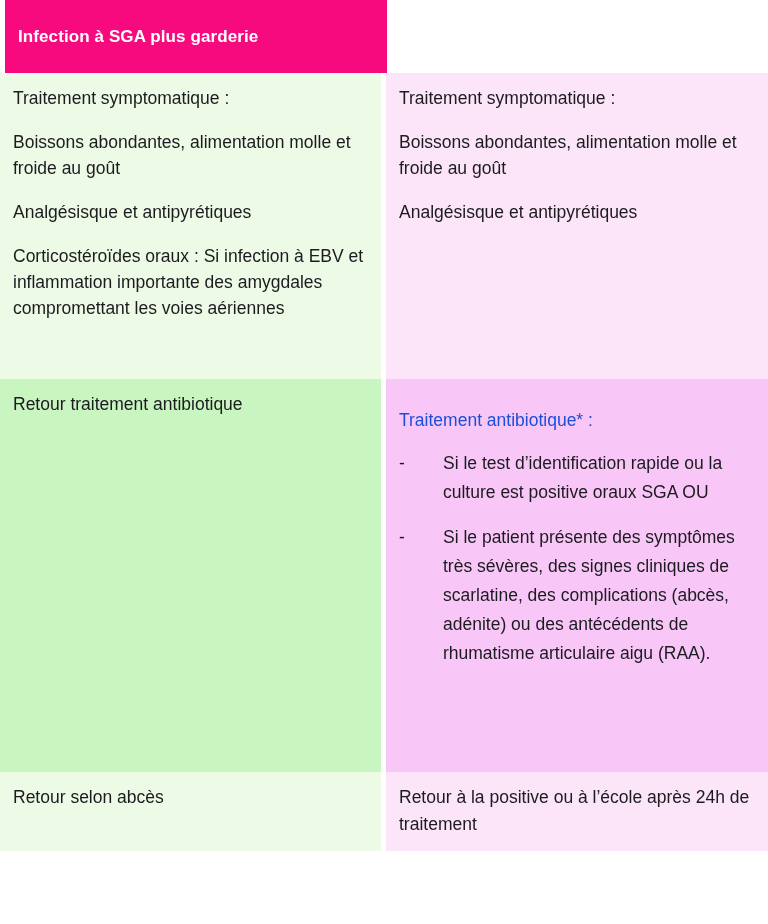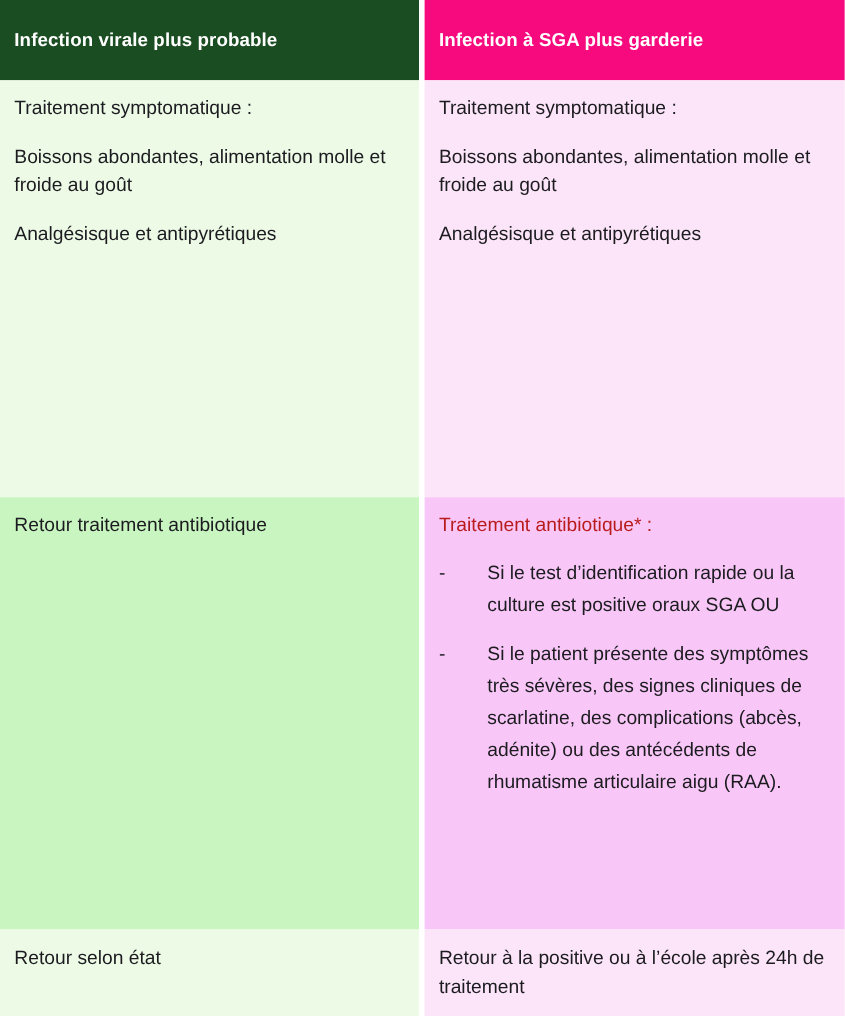--- a/index.html
+++ b/index.html
@@ -49,21 +49,21 @@
   .hdr-pink  { background: #f80a7f; }
   .hdr-text {
     font-size: 17px;
     font-weight: bold;
     color: #ffffff;
     letter-spacing: .1px;
     line-height: 1.15;
   }
 
   
-  .row-body1 { height: 379px; }
+  .row-body1 { height: 306px; }
   .row-body2 { height: 393px; }
   .row-body3 { height: 79px; }
 
   .bg-green-light { background: #edfae6; }
   .bg-pink-light  { background: #fce5f8; }
   .bg-green-mid   { background: #c9f5c1; }
   .bg-pink-mid    { background: #f9c7f7; }
 
   .row-body1 .cell, .row-body2 .cell, .row-body3 .cell {
     padding: 12px 13px 10px 13px;
@@ -97,46 +97,44 @@
     left: 0;
     top: 0;
     font-size: 17.5px;
     line-height: 29px;
     color: #1b1b20;
   }
 
   .lead {
     font-size: 17.5px;
     line-height: 26px;
-    margin: 0 0 16px 0;
-    color: #b91c1c;
+    margin: 16px 0 16px 0;
+    color: #1d4ed8;
   }
 
   .row-body3 .para { line-height: 27px; margin-bottom: 0; }
 </style>
 </head>
 <body>
 
 <div class="table">
 
   <div class="row row-header">
-    <div class="cell left hdr-green">
-      <span class="hdr-text">Infection virale plus probable</span>
-    </div>
     <div class="gap"></div>
     <div class="cell right hdr-pink">
       <span class="hdr-text">Infection à SGA plus garderie</span>
     </div>
   </div>
 
   <div class="row row-body1">
     <div class="cell left bg-green-light">
       <p class="para">Traitement symptomatique :</p>
       <p class="para">Boissons abondantes, alimentation molle et froide au goût</p>
       <p class="para">Analgésisque et antipyrétiques</p>
+      <p class="para">Corticostéroïdes oraux : Si infection à EBV et inflammation importante des amygdales compromettant les voies aériennes</p>
     </div>
     <div class="gap"></div>
     <div class="cell right bg-pink-light">
       <p class="para">Traitement symptomatique :</p>
       <p class="para">Boissons abondantes, alimentation molle et froide au goût</p>
       <p class="para">Analgésisque et antipyrétiques</p>
     </div>
   </div>
 
   <div class="row row-body2">
@@ -154,21 +152,21 @@
         <li class="dash-item">
           <span class="dash-marker">-</span>
           <span>Si le patient présente des symptômes très sévères, des signes cliniques de scarlatine, des complications (abcès, adénite) ou des antécédents de rhumatisme articulaire aigu (RAA).</span>
         </li>
       </ul>
     </div>
   </div>
 
   <div class="row row-body3">
     <div class="cell left bg-green-light">
-      <p class="para">Retour selon état</p>
+      <p class="para">Retour selon abcès</p>
     </div>
     <div class="gap"></div>
     <div class="cell right bg-pink-light">
       <p class="para">Retour à la positive ou à l’école après 24h de traitement</p>
     </div>
   </div>
 
 </div>
 
 </body></html>

